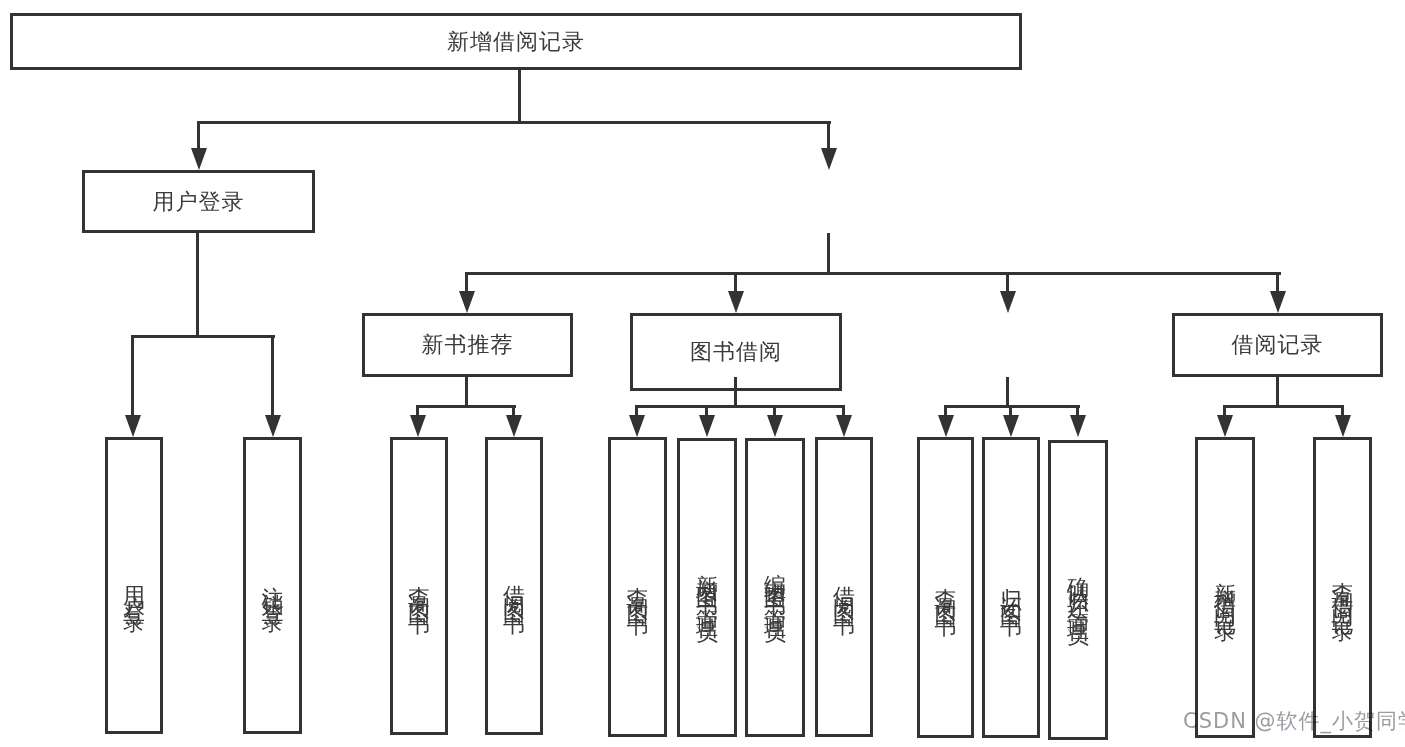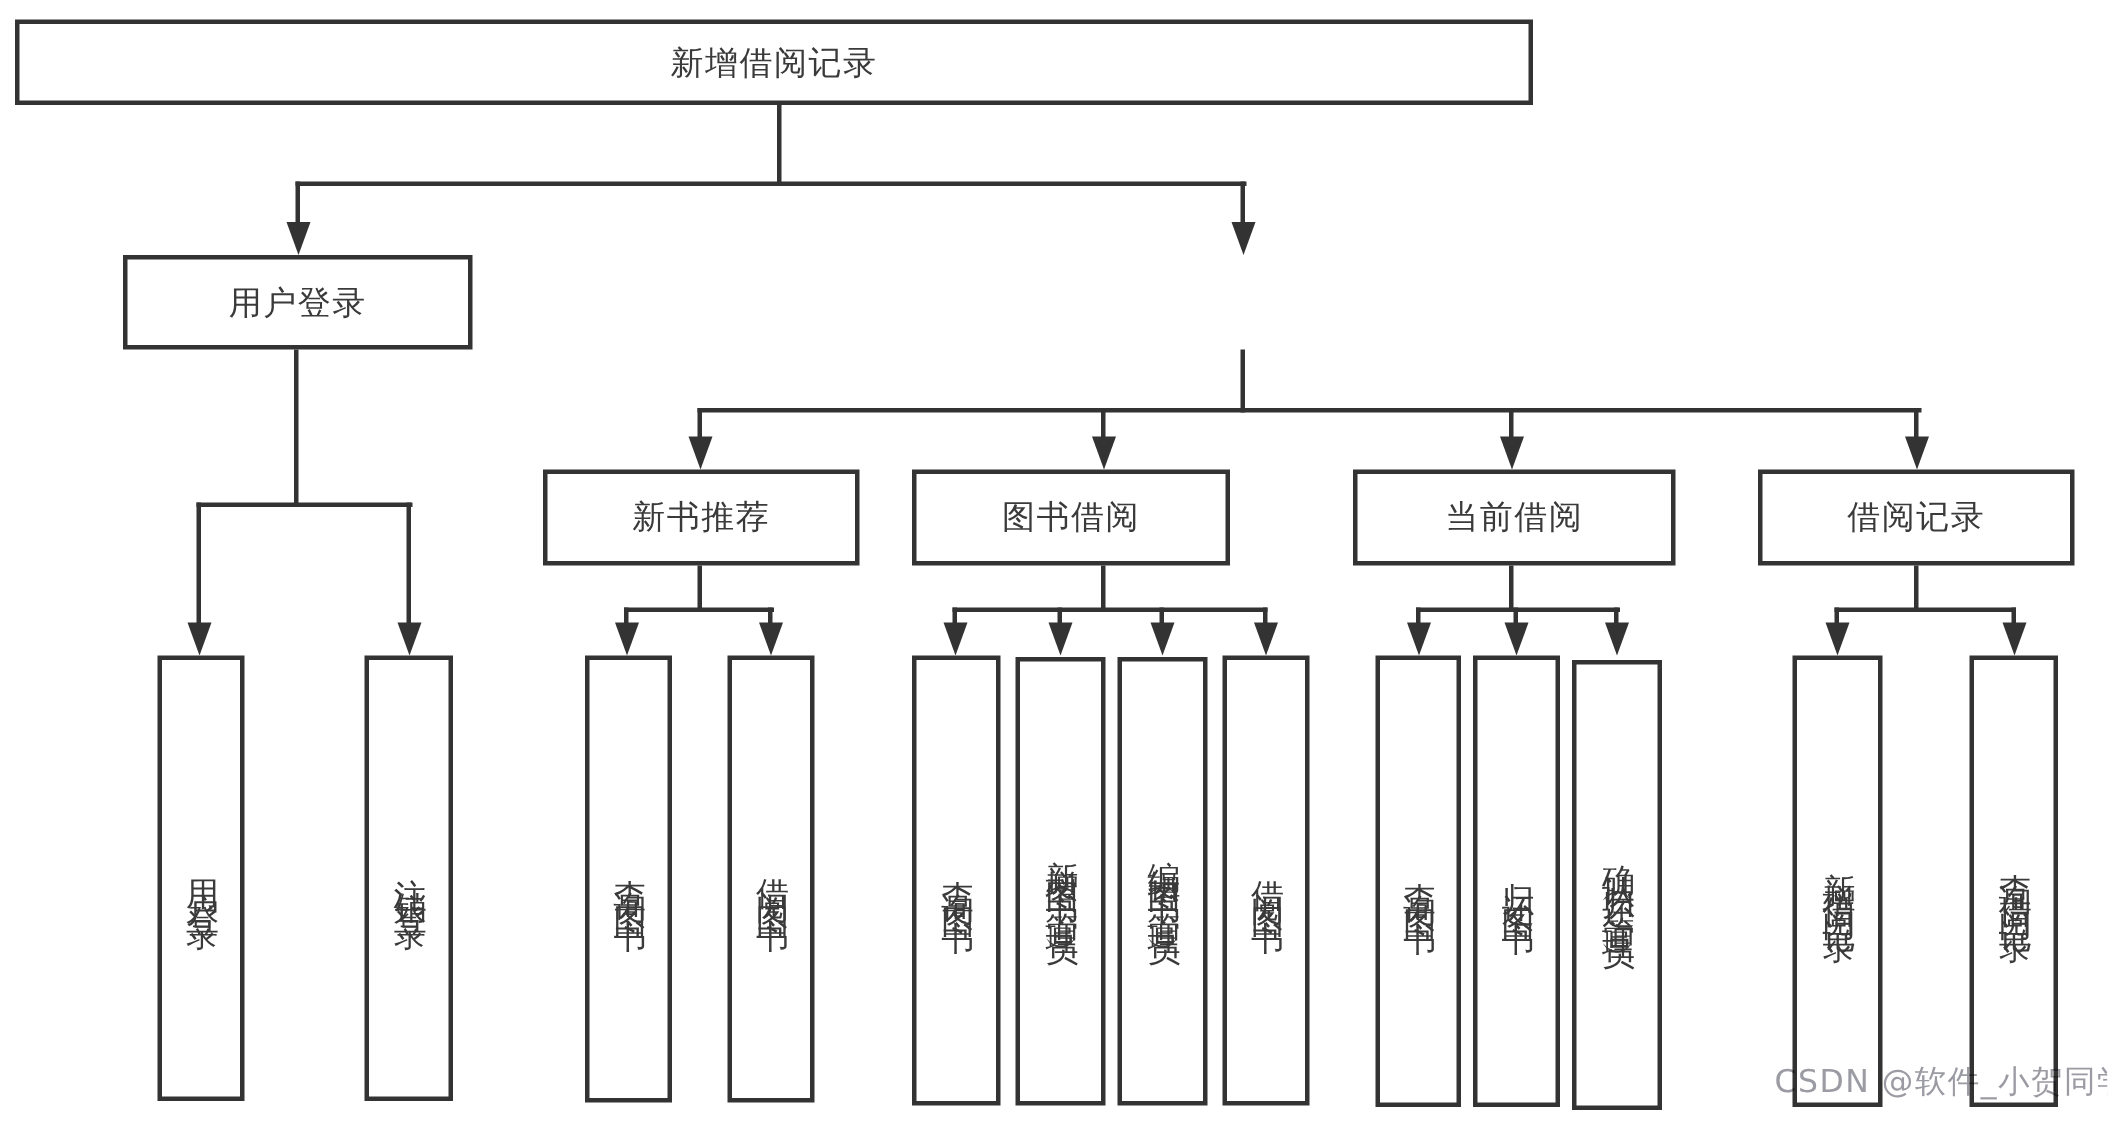--- a/index.html
+++ b/index.html
@@ -91,25 +91,22 @@
   <div class="vline" style="left:734px;top:272px;width:3px;height:21px;"></div>
   <div class="arrowhead" style="left:728px;top:291px;"></div>
   <div class="vline" style="left:1006px;top:272px;width:3px;height:21px;"></div>
   <div class="arrowhead" style="left:1000px;top:291px;"></div>
   <div class="vline" style="left:1276px;top:272px;width:3px;height:21px;"></div>
   <div class="arrowhead" style="left:1270px;top:291px;"></div>
 
   <div class="box" style="left:362px;top:313px;width:211px;height:64px;">
     <span>新书推荐</span>
   </div>
-  <div class="box" style="left:608px;top:313px;width:212px;height:64px;">
+  <div class="box" style="left:630px;top:313px;width:212px;height:78px;">
     <span>图书借阅</span>
-  </div>
-  <div class="box" style="left:902px;top:313px;width:215px;height:64px;">
-    <span>当前借阅</span>
   </div>
   <div class="box" style="left:1172px;top:313px;width:211px;height:64px;">
     <span>借阅记录</span>
   </div>
 
   <div class="vline" style="left:465px;top:377px;width:3px;height:31px;"></div>
   <div class="hline" style="left:416px;top:405px;width:100px;height:3px;"></div>
   <div class="vline" style="left:416px;top:405px;width:3px;height:11px;"></div>
   <div class="arrowhead" style="left:410px;top:415px;"></div>
   <div class="vline" style="left:512px;top:405px;width:3px;height:11px;"></div>

